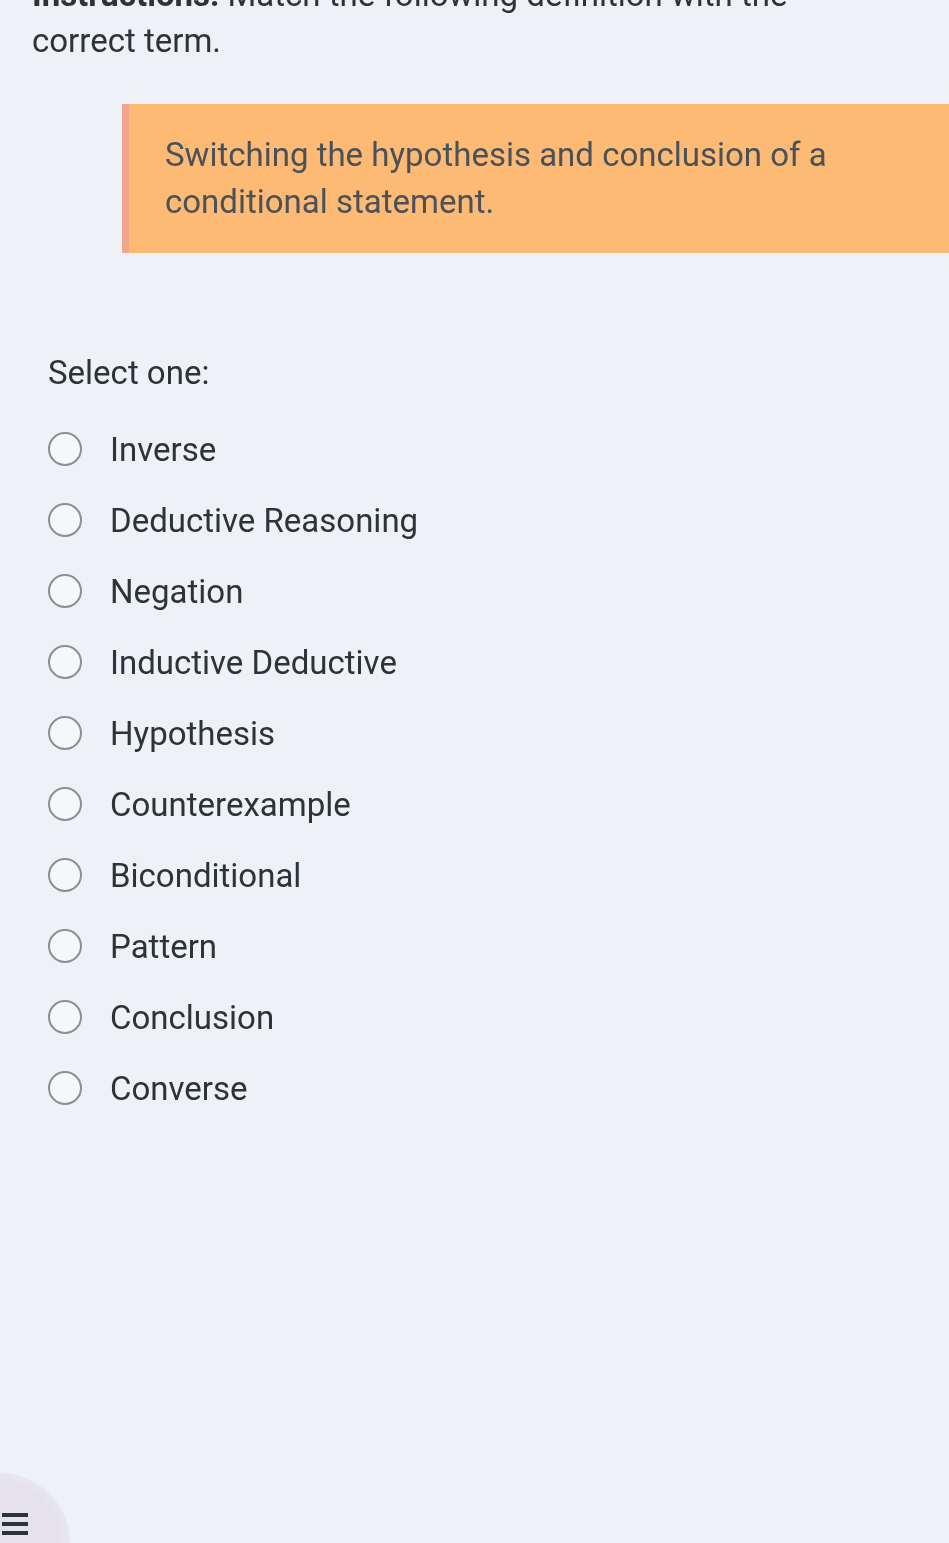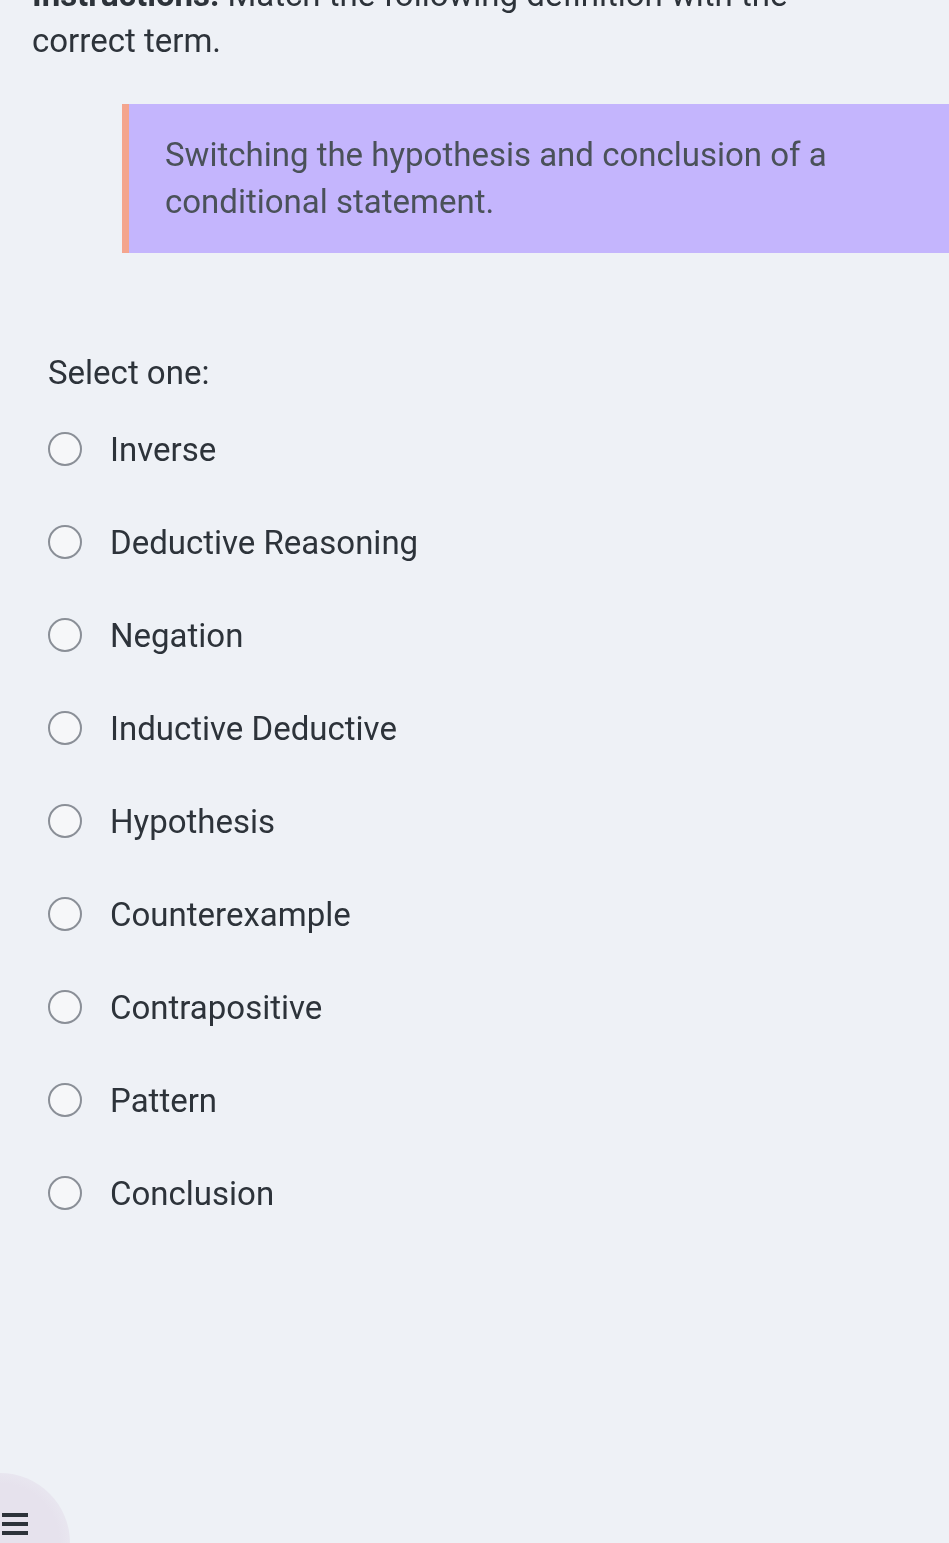--- a/index.html
+++ b/index.html
@@ -25,39 +25,39 @@
       line-height: 1.4;
       margin-top: -28px;
     }
     .instructions-bold {
       font-weight: 700;
     }
     .definition-box {
       margin-top: 40px;
       margin-left: 90px;
       margin-right: 0;
-      background-color: #c4b5fd;
+      background-color: #fdba74;
       border-left: 7px solid #f4a58e;
       padding: 28px 36px;
       font-size: 33px;
       color: #4a5159;
       line-height: 1.4;
     }
     .select-one {
       margin-top: 100px;
       font-size: 33px;
       color: #2d333a;
       margin-left: 16px;
     }
     .options {
       margin-top: 38px;
       margin-left: 16px;
       display: flex;
       flex-direction: column;
-      gap: 54px;
+      gap: 32px;
     }
     .option {
       display: flex;
       align-items: center;
       gap: 28px;
     }
     .radio {
       appearance: none;
       -webkit-appearance: none;
       width: 34px;
@@ -136,29 +136,33 @@
     <label class="option">
       <input type="radio" name="answer" class="radio" style="">
       <span class="option-label">Hypothesis</span>
     </label>
     <label class="option">
       <input type="radio" name="answer" class="radio" style="">
       <span class="option-label">Counterexample</span>
     </label>
     <label class="option">
       <input type="radio" name="answer" class="radio" style="">
-      <span class="option-label">Contrapositive</span>
+      <span class="option-label">Biconditional</span>
     </label>
     <label class="option">
       <input type="radio" name="answer" class="radio" style="">
       <span class="option-label">Pattern</span>
     </label>
     <label class="option">
       <input type="radio" name="answer" class="radio" style="">
       <span class="option-label">Conclusion</span>
+    </label>
+    <label class="option">
+      <input type="radio" name="answer" class="radio" style="">
+      <span class="option-label">Converse</span>
     </label>
 
   </div>
 </div>
 
 <div class="menu-button">
   <div class="menu-icon">
     <span></span>
     <span></span>
     <span></span>

